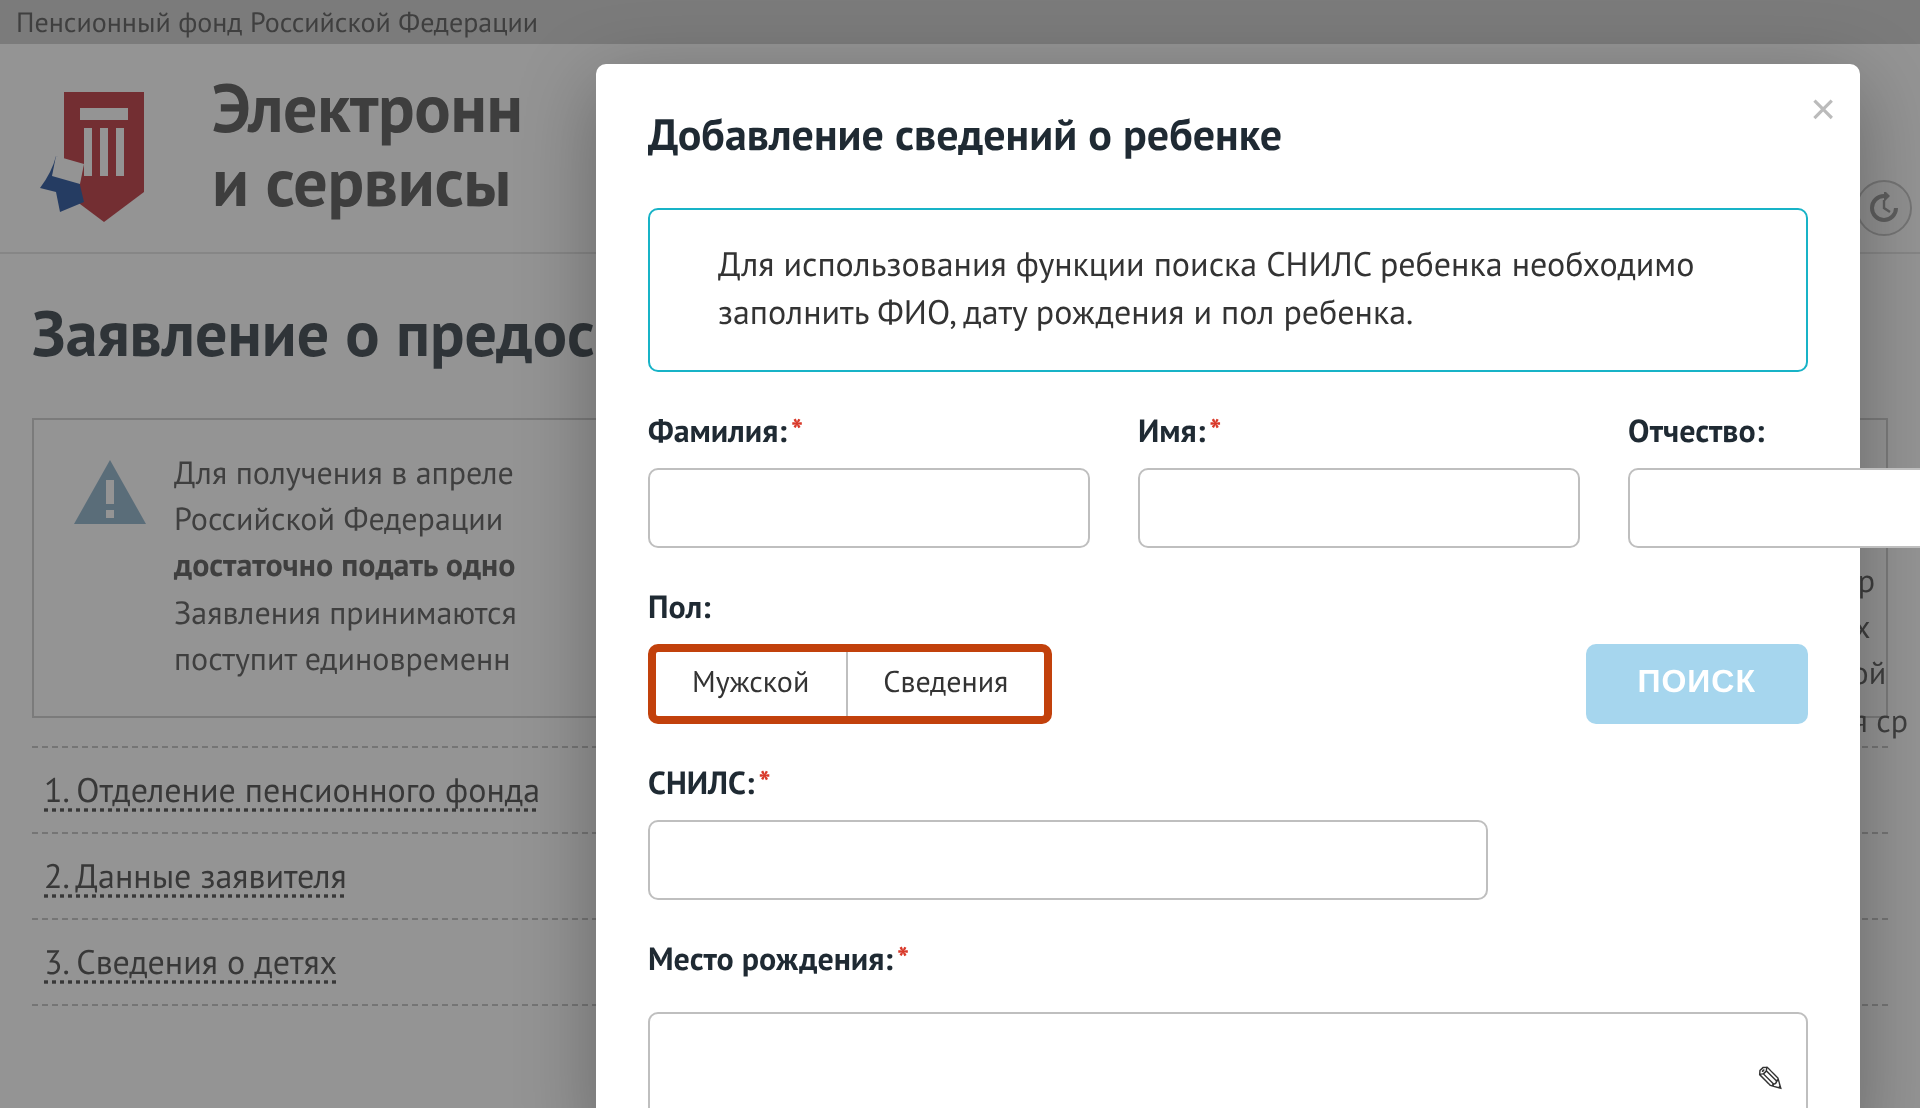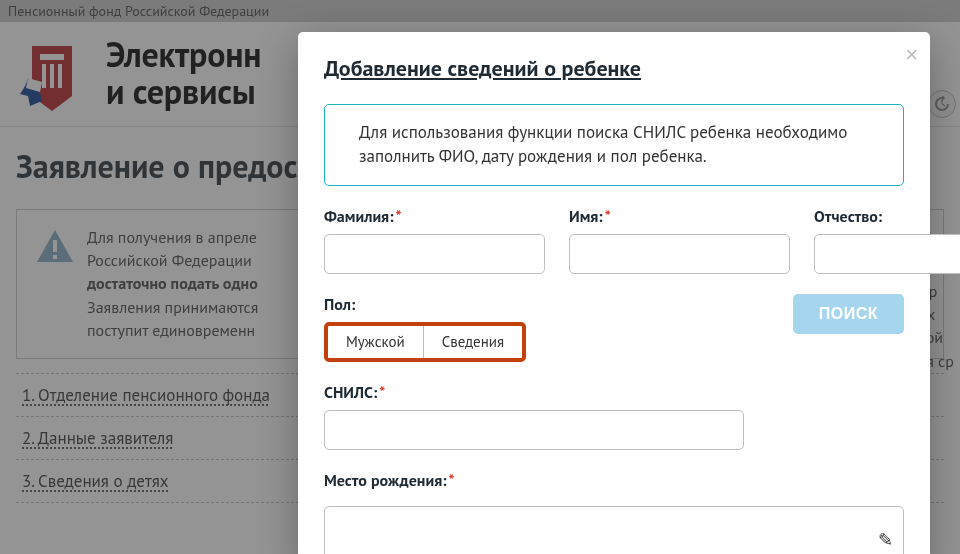--- a/index.html
+++ b/index.html
@@ -28,21 +28,21 @@
   .logo {
     width: 80px;
     height: 80px;
     position: relative;
     flex-shrink: 0;
   }
   .brand-title {
     font-size: 34px;
     font-weight: 700;
     line-height: 1.1;
-    color: #000000;
+    color: #404040;
     letter-spacing: -0.2px;
   }
   .page-title {
     font-size: 32px;
     font-weight: 700;
     padding: 18px 16px 8px;
     color: #1f2a33;
   }
   .info-box {
     margin: 14px 16px;
@@ -101,21 +101,20 @@
     width: 632px;
     background: #fff;
     border-radius: 5px;
     box-shadow: 0 10px 40px rgba(0,0,0,.3);
     padding: 22px 26px 10px;
   }
   .modal-title {
     font-size: 22px;
     font-weight: 700;
     color: #1f2a33;
-    text-decoration: underline;
   }
   .close {
     position: absolute;
     right: 12px; top: 10px;
     font-size: 22px;
     color: #bbb;
     cursor: pointer;
     font-family: Arial;
   }
   .hint {
@@ -184,21 +183,21 @@
     color: #fff;
     font-weight: 700;
     border: none;
     border-radius: 5px;
     height: 40px;
     padding: 0 26px;
     font-size: 16px;
     cursor: pointer;
     letter-spacing: 0.5px;
   }
-  .row-btn { align-items: flex-end; display: flex; }
+  .row-btn { align-items: flex-end; justify-content: flex-end; display: flex; }
 </style>
 </head>
 <body>
 
 <div class="topbar">
   <span>Пенсионный фонд Российской Федерации</span>
 </div>
 
 <div class="header">
   <div class="logo">

